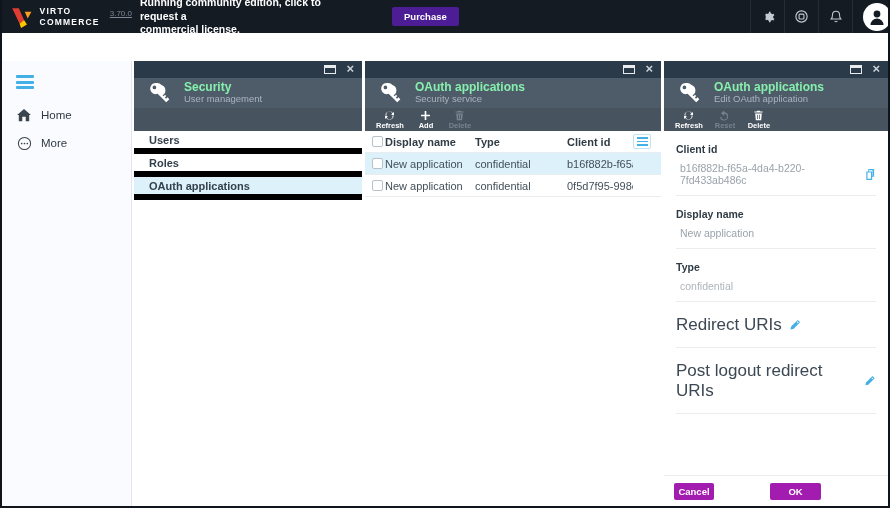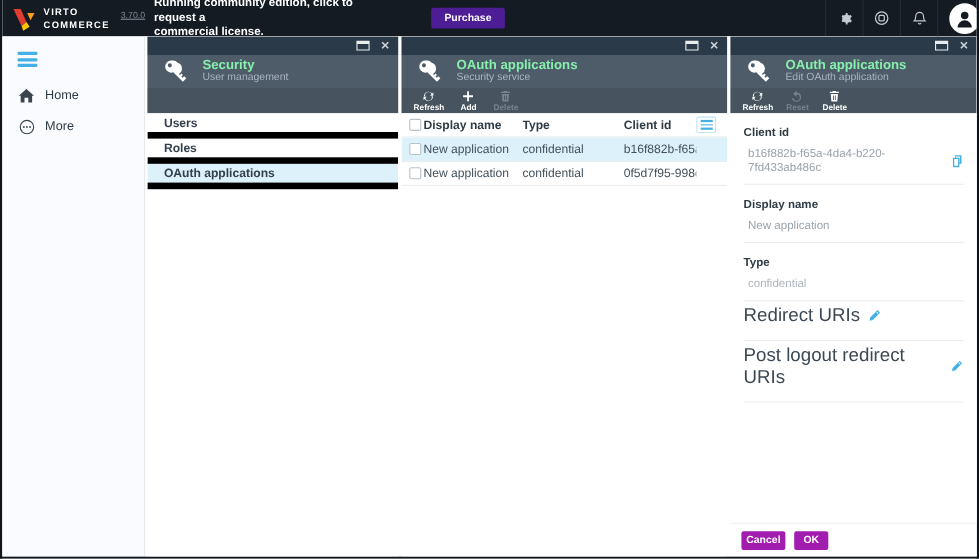--- a/index.html
+++ b/index.html
@@ -1,19 +1,19 @@
 <!DOCTYPE html>
 <html><head>
 <meta charset="utf-8">
 <style>
   * { margin:0; padding:0; box-sizing:border-box; }
   html,body { width:890px; height:508px; }
   body { font-family:"Liberation Sans", sans-serif; background:#fff; }
   .screen { width:890px; height:508px; border:2px solid #10151c; border-top:none;
-            display:flex; flex-direction:column; overflow:hidden; background:#fff; }
+            display:flex; flex-direction:column; overflow:hidden; background:#fff;gap:28px; }
 
   
   .topbar { height:33px; background:#141b23; display:flex; align-items:center; flex:0 0 33px; }
   .logo-area { width:130px; flex:0 0 130px; display:flex; align-items:center; padding-left:8px; }
   .logo-mark { width:24px; height:24px; margin-right:6px; }
   .logo-text { color:#fff; font-size:8.5px; font-weight:700; letter-spacing:1.2px; line-height:1.25; }
   .version { color:#7e8894; font-size:8px; margin-left:10px; margin-top:-6px;text-decoration:underline; }
   .banner { display:flex; align-items:center; padding-left:8px; }
   .banner-text { color:#fff; font-size:10.5px; font-weight:700; line-height:1.3; width:212px; }
   .purchase-btn { background:#4c1d95; color:#fff; border:none; font-family:inherit;
@@ -80,28 +80,28 @@
   .menu-btn .mb-bar { width:11px; height:1.6px; background:#43b1e5; }
 
   
   .form { padding:0 12px; }
   .f-label { font-size:10.5px; font-weight:700; color:#2f3b45; margin-top:12px; }
   .f-value-row { display:flex; align-items:center; justify-content:space-between;
                  margin:7px 0 9px 4px; }
   .f-value { font-size:10.5px; color:#9aa3ab; }
   .f-value.muted { color:#aeb5bc; }
   .divider { border-bottom:1px solid #e9edf0; }
-  .section-row { display:flex; align-items:center; gap:7px; margin:3px 0 12px 0; }
+  .section-row { display:flex; align-items:center; gap:7px; margin:13px 0 12px 0; }
   .section-title { font-size:17px; color:#3c4854; }
   .blade3-footer { flex:0 0 31px; border-top:1px solid #e9edf0; display:flex; align-items:center;
                    gap:8px; padding-left:10px; }
   .btn { background:#a21caf; color:#fff; border:none; font-family:inherit; font-size:9.5px;
          font-weight:700; border-radius:2px; height:17px; cursor:pointer; }
   .btn.cancel { width:40px; }
-  .btn.ok { width:31px; }
+  .btn.ok { width:51px;margin-left:48px; }
 
   svg { display:block; }
 </style>
 </head>
 <body>
 
 <div class="screen">
 
   <div class="topbar">
     <div class="logo-area">

